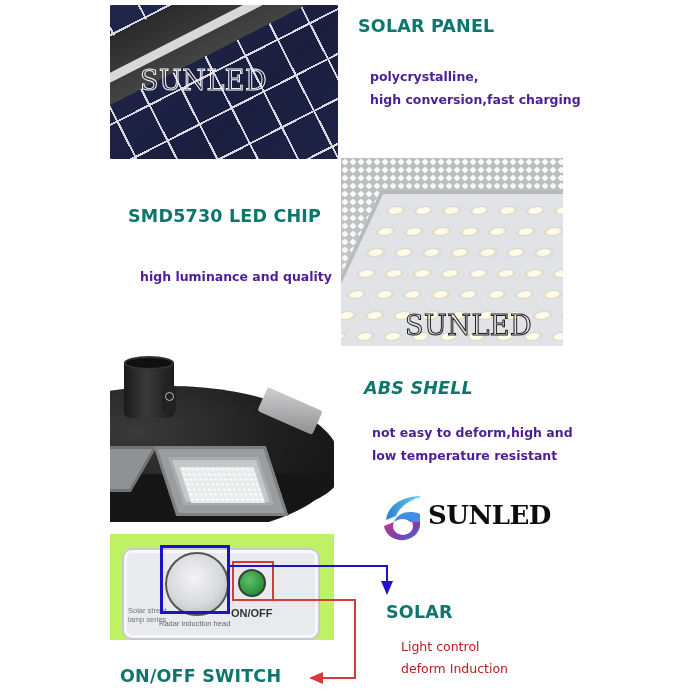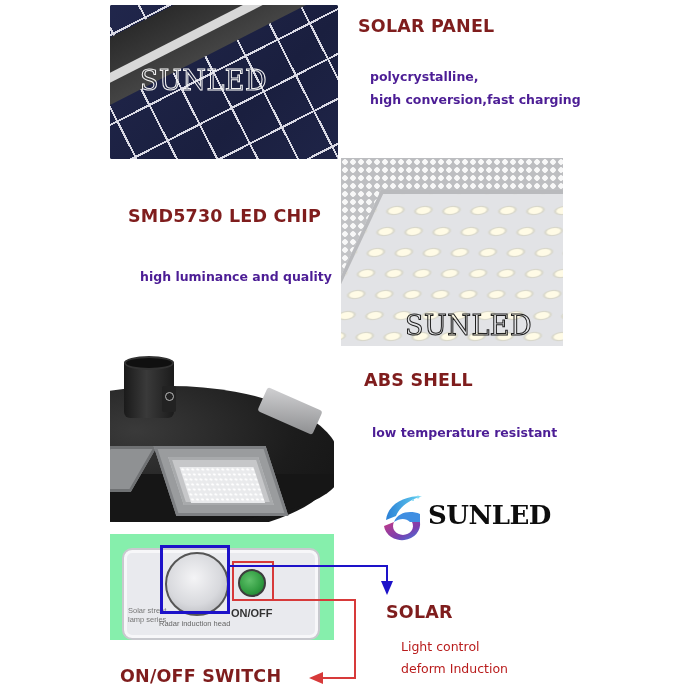--- a/index.html
+++ b/index.html
@@ -2,21 +2,21 @@
 <html><head>
 <meta charset="utf-8">
 <style>
   * { box-sizing: border-box; margin: 0; padding: 0; }
   html, body { width: 700px; height: 700px; background: #ffffff; overflow: hidden; }
   body { position: relative; font-family: "DejaVu Sans", sans-serif; color: #111; }
 
   .abs { position: absolute; }
 
   
-  .heading { font-weight: bold; font-size: 17.5px; letter-spacing: 0.2px; color: #7f1d1d; white-space: nowrap; text-align: right; }
+  .heading { font-weight: bold; font-size: 17.5px; letter-spacing: 0.2px; color: #0f766e; white-space: nowrap; text-align: right; }
   .desc { font-size: 12.5px; font-weight: bold; color: #4c1d95; line-height: 23px; white-space: nowrap; }
   .desc span { display: block; }
 
   
   .watermark {
     font-family: "DejaVu Serif", serif;
     font-size: 27px;
     color: transparent;
     -webkit-text-stroke: 1px #f2f2f2;
     letter-spacing: 0.5px;
@@ -138,21 +138,21 @@
   #lamp .solar-strip {
     position: absolute; left: 150px; top: 42px; width: 60px; height: 26px;
     background: linear-gradient(160deg, #d0d0d2, #8e8f91);
     transform: rotate(24deg);
     border-radius: 3px;
   }
 
   
   #ctrl {
     left: 110px; top: 534px; width: 224px; height: 106px;
-    background: #86efac;
+    background: #bef264;
   }
   #ctrl .plate {
     position: absolute; left: 12px; top: 14px; width: 198px; height: 92px;
     background: #e9eaee;
     border: 2px solid #c8c9ce;
     border-radius: 10px;
     box-shadow: inset 0 0 0 3px #f7f7f9;
   }
   #ctrl .series {
     position: absolute; left: 18px; top: 72px;
@@ -230,22 +230,23 @@
   <div class="disc"></div>
   <div class="rim"></div>
   <div class="solar-strip"></div>
   <div class="ledpanel-side"></div>
   <div class="ledpanel"></div>
   <div class="post"></div>
   <div class="post-top"></div>
   <div class="clamp"></div>
 </div>
 
-<div class="abs heading" style="left:364px; top:370px;">ABS  SHELL</div>
+<div class="abs heading" style="left:364px; top:378px;font-style:italic;">ABS  SHELL</div>
 <div class="abs desc" style="left:372px; top:421px;">
+  <span>not easy to deform,high and</span>
   <span>low temperature resistant</span>
 </div>
 
 <div id="logo" class="abs">
   <svg width="48" height="54" viewBox="0 0 48 54" style="position:absolute;left:0;top:0;">
     <defs>
       <linearGradient id="gTop" x1="0" y1="0" x2="1" y2="0">
         <stop offset="0" stop-color="#2a7fd6"></stop>
         <stop offset="1" stop-color="#66d3f0"></stop>
       </linearGradient>

